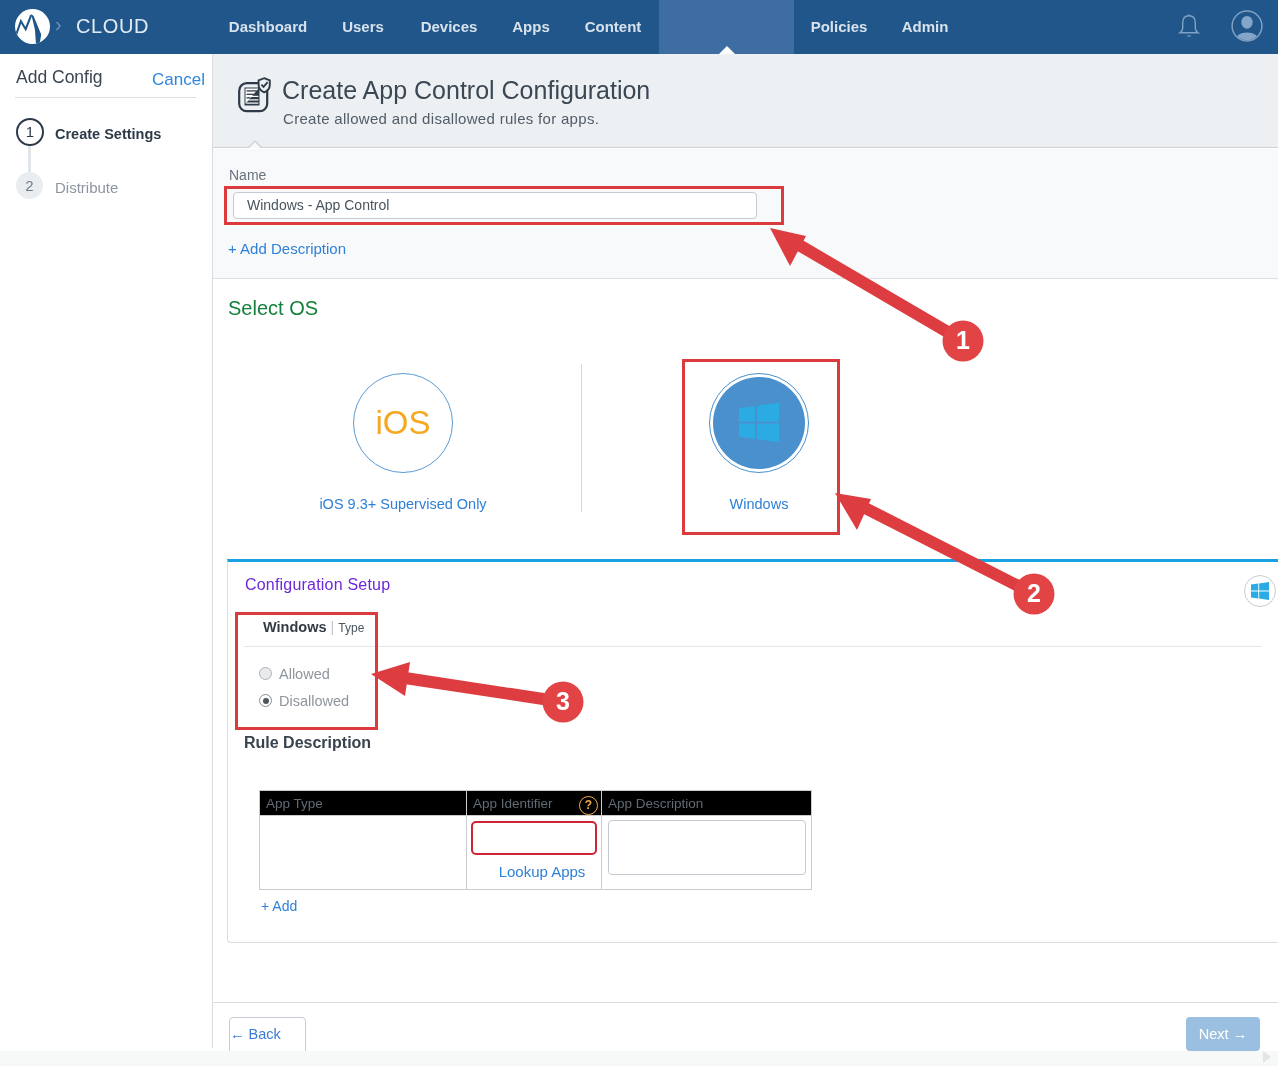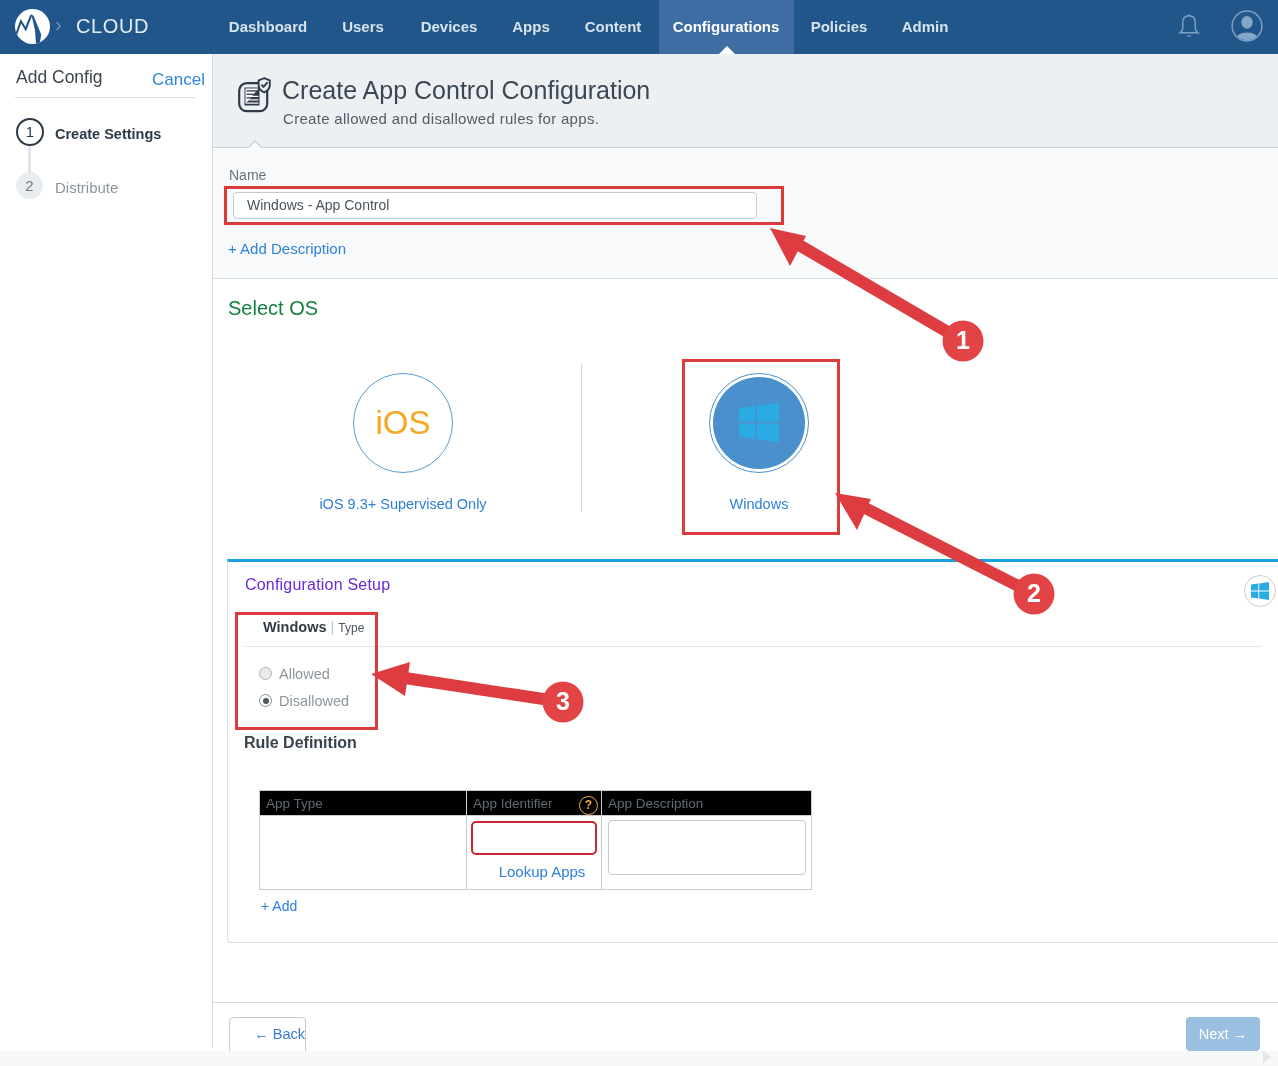--- a/index.html
+++ b/index.html
@@ -124,21 +124,21 @@
   border:2px solid #cd2532; border-radius:5px; background:#fff; }
 #lookup { position:absolute; left:542px; top:863px; transform:translateX(-50%);
   font-size:15px; color:#2f80d8; white-space:nowrap; }
 #textarea { position:absolute; left:608px; top:820px; width:198px; height:55px;
   border:1px solid #c3cad1; border-radius:4px; background:#fff; }
 #addrow { position:absolute; left:261px; top:898px; font-size:14px; color:#2f80d8; }
 
 
 #fdiv { position:absolute; left:213px; top:1002px; width:1065px; height:1px; background:#d9dce0; }
 #backbtn { position:absolute; left:229px; top:1017px; width:77px; height:38px;
-  background:#fff; border:1px solid #c5ccd3; border-radius:4px; text-align:right;
+  background:#fff; border:1px solid #c5ccd3; border-radius:4px; text-align:left;
   line-height:32px; font-size:14.5px; color:#3a7bd5; }
 #nextbtn { position:absolute; left:1186px; top:1017px; width:74px; height:34px;
   background:#9bbfe0; border-radius:4px; text-align:center; line-height:34px;
   font-size:14.5px; color:#fff; }
 #bstrip { position:absolute; left:0; top:1051px; width:1278px; height:15px; background:#f7f8f8; }
 
 #arrows { position:absolute; left:0; top:0; width:1278px; height:1066px; pointer-events:none; }
 </style>
 </head>
 <body>
@@ -201,21 +201,21 @@
       <path d="M40 46.2 L88 46.2 L88 87.7 L40 81.1 Z"></path>
     </g>
   </svg>
   <div id="wintab"><b>Windows</b> <span class="pipe">|</span> <span class="type">Type</span></div>
   <div id="tabline"></div>
   <div id="redbox3"></div>
   <div class="radio" id="rad1"></div>
   <div class="radio sel" id="rad2"></div>
   <div id="rad1lbl">Allowed</div>
   <div id="rad2lbl">Disallowed</div>
-  <div id="ruledef">Rule Definition</div>
+  <div id="ruledef">Rule Description</div>
 
   <div id="tbl">
     <div class="th" id="th1">App Type</div>
     <div class="th" id="th2">App Identifier</div>
     <div class="th" id="th3">App Description</div>
     <div class="td" id="td1"></div>
     <div class="td" id="td2"></div>
     <div class="td" id="td3"></div>
   </div>
   <div id="qmark">?</div>
@@ -253,21 +253,20 @@
       <polygon points="16.1,4.7 18.7,7.3 26.2,25.5 24.6,35.3 21.0,35.3 19.9,20.5" fill="#21568a"></polygon>
     </g>
   </svg>
   <div id="chev">›</div>
   <div id="cloudtxt">CLOUD</div>
   <div class="navitem" style="left:268px">Dashboard</div>
   <div class="navitem" style="left:363px">Users</div>
   <div class="navitem" style="left:449px">Devices</div>
   <div class="navitem" style="left:531px">Apps</div>
   <div class="navitem" style="left:613px">Content</div>
-  <div class="navitem active" style="left:726px">Configurations</div>
   <div class="navitem" style="left:839px">Policies</div>
   <div class="navitem" style="left:925px">Admin</div>
   <svg class="abs" style="left:1177px;top:13px" width="24" height="27" viewBox="0 0 26 30">
     <path d="M13 3 Q6 3 6 11 L6 17 Q6 20 3 22 L23 22 Q20 20 20 17 L20 11 Q20 3 13 3 Z" fill="none" stroke="#7fa2c4" stroke-width="1.6"></path>
     <path d="M13 1.5 L13 3" stroke="#7fa2c4" stroke-width="1.6"></path>
     <path d="M10 25 Q13 28 16 25 Z" fill="#7fa2c4"></path>
   </svg>
   <svg class="abs" style="left:1231px;top:10px" width="32" height="32" viewBox="0 0 35 35">
     <circle cx="17.5" cy="17.5" r="16.3" fill="none" stroke="#7fa2c4" stroke-width="1.6"></circle>
     <clipPath id="avclip">

